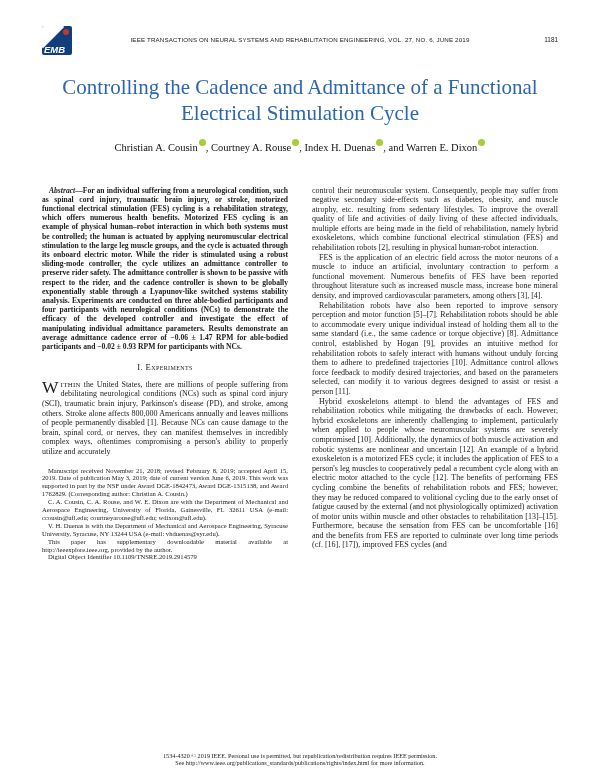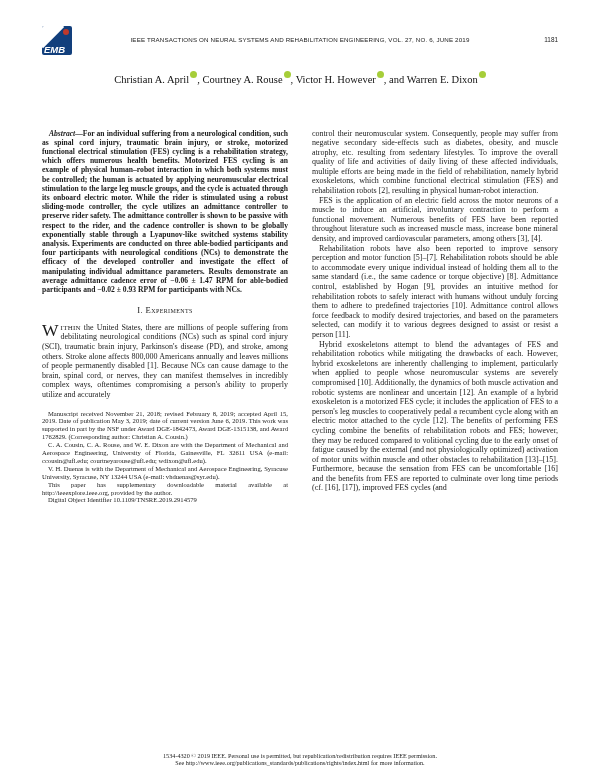--- a/index.html
+++ b/index.html
@@ -33,21 +33,21 @@
   .title {
     margin-top:16px; text-align:center; color:#2c66ad;
     font-size:21px; line-height:26px; font-weight:400;
   }
   .authors { margin-top:13px; text-align:center; font-size:10.5px; color:#111; }
   .orcid {
     display:inline-block; width:7px; height:7px; border-radius:50%;
     background:#a6ce39; margin-left:1px; vertical-align:super;
   }
   
-  .columns { display:flex; gap:24px; margin-top:44px; }
+  .columns { display:flex; gap:24px; margin-top:33px; }
   .col { flex:1; min-width:0; text-align:justify; font-size:8px; line-height:9.6px; }
   .abstract, .index-terms { font-weight:bold; font-size:7.6px; line-height:9.2px; text-indent:7px; }
   .index-terms { margin-top:8px; }
   .ab-label, .it-label { font-style:italic; }
   .section-heading {
     text-align:center; font-weight:400; font-size:8.6px;
     font-variant:small-caps; letter-spacing:0.4px; margin:12px 0 7px 0; text-indent:0;
   }
   .dropcap { float:left; font-size:17.5px; line-height:15.5px; padding-right:2px; }
   .lead { font-size:6.9px; letter-spacing:0.3px; }
@@ -69,23 +69,24 @@
   <div class="header">
     <div class="logo">
       <div class="slash"></div>
       <div class="dot"></div>
       <span class="txt">EMB</span>
     </div>
     <div class="journal">IEEE TRANSACTIONS ON NEURAL SYSTEMS AND REHABILITATION ENGINEERING, VOL. 27, NO. 6, JUNE 2019</div>
     <div class="pageno">1181</div>
   </div>
 
+  <h1 class="title">Controlling the Cadence and Admittance of a Functional Electrical Stimulation Cycle</h1>
 
   <div class="authors">
-    <span>Christian A. April</span><span class="orcid"></span><span>, </span><span>Courtney A. Rouse</span><span class="orcid"></span><span>, </span><span>Victor H. However</span><span class="orcid"></span><span>, and </span><span>Warren E. Dixon</span><span class="orcid"></span>
+    <span>Christian A. Cousin</span><span class="orcid"></span><span>, </span><span>Courtney A. Rouse</span><span class="orcid"></span><span>, </span><span>Index H. Duenas</span><span class="orcid"></span><span>, and </span><span>Warren E. Dixon</span><span class="orcid"></span>
   </div>
 
   <div class="columns">
 
     <div class="col col-left">
       <p class="abstract"><span class="ab-label">Abstract—</span><span>For an individual suffering from a neurological condition, such as spinal cord injury, traumatic brain injury, or stroke, motorized functional electrical stimulation (FES) cycling is a rehabilitation strategy, which offers numerous health benefits. Motorized FES cycling is an example of physical human–robot interaction in which both systems must be controlled; the human is actuated by applying neuromuscular electrical stimulation to the large leg muscle groups, and the cycle is actuated through its onboard electric motor. While the rider is stimulated using a robust sliding-mode controller, the cycle utilizes an admittance controller to preserve rider safety. The admittance controller is shown to be passive with respect to the rider, and the cadence controller is shown to be globally exponentially stable through a Lyapunov-like switched systems stability analysis. Experiments are conducted on three able-bodied participants and four participants with neurological conditions (NCs) to demonstrate the efficacy of the developed controller and investigate the effect of manipulating individual admittance parameters. Results demonstrate an average admittance cadence error of −0.06 ± 1.47 RPM for able-bodied participants and −0.02 ± 0.93 RPM for participants with NCs.</span></p>
 
 
       <h2 class="section-heading">I. Experiments</h2>
 

